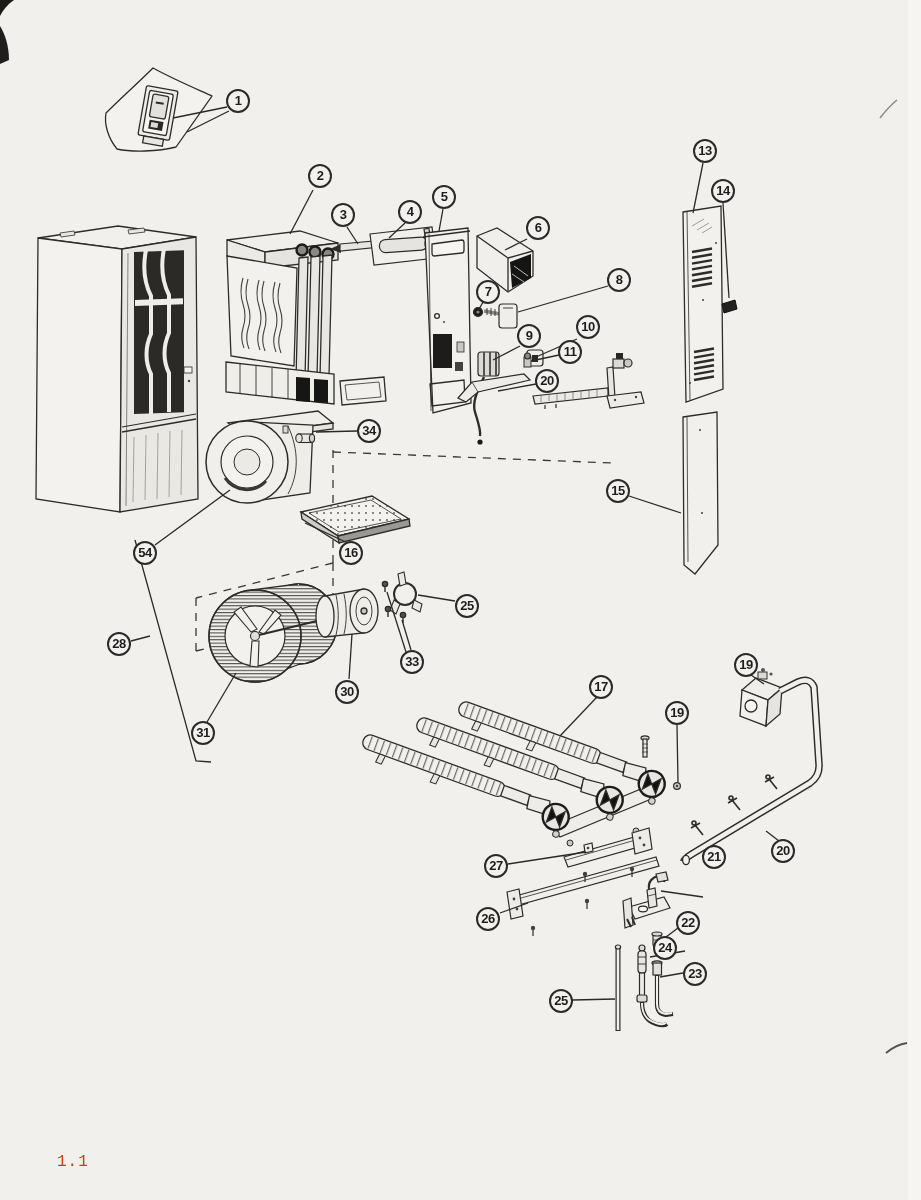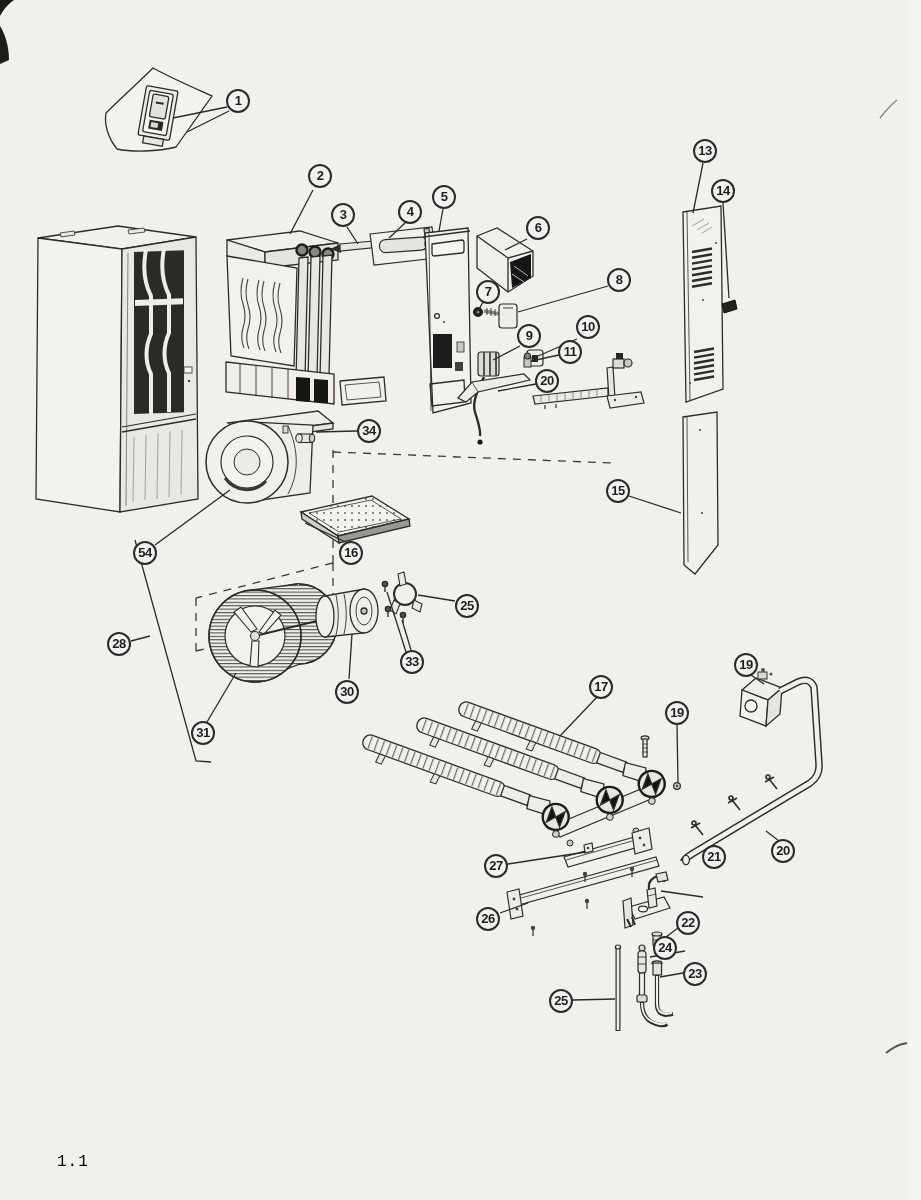--- a/index.html
+++ b/index.html
@@ -10,21 +10,21 @@
   }
   .artwork{position:absolute;left:0;top:0;}
   .balloon{
     position:absolute;width:24px;height:24px;box-sizing:border-box;
     border:2px solid #2a2a2a;border-radius:50%;background:#f3f1ed;
     color:#1d1d1d;font:bold 13px/20px "Liberation Sans",sans-serif;
     text-align:center;letter-spacing:-0.5px;
   }
   .page-num{
     position:absolute;left:57px;top:1153px;
-    font-family:"Liberation Mono",monospace;font-size:16px;color:#000000;
+    font-family:"Liberation Mono",monospace;font-size:16px;color:#c2410c;
     letter-spacing:1px;
   }
 </style>
 </head>
 <body>
 
 <div class="page">
 
 <svg class="artwork" width="921" height="1200" viewBox="0 0 921 1200">
   <defs>

